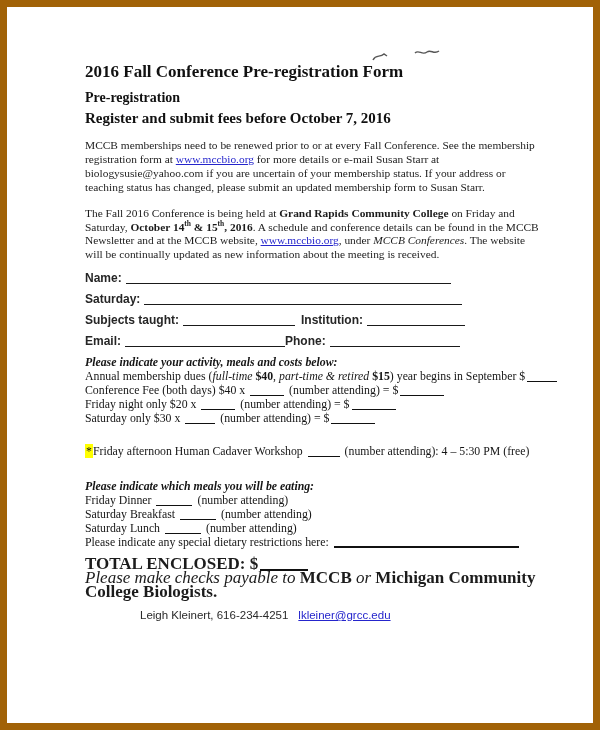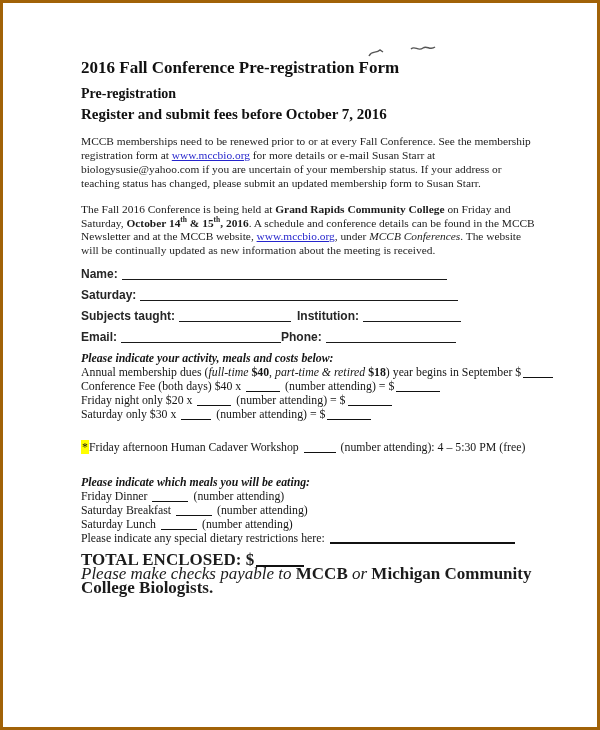--- a/index.html
+++ b/index.html
@@ -2,21 +2,21 @@
 <html style="--link: #2525cc; --highlight: #ffff00;"><head>
 <meta charset="utf-8">
 <title>2016 Fall Conference Pre-registration Form</title>
 <style>
   html,body{margin:0;padding:0;background:#fff;}
   .page{
     position:relative;
     width:600px;height:730px;
     box-sizing:border-box;
     background:#ffffff;
-    border:3px solid #a16207;
+    border:7px solid #a16207;
     font-family:"Liberation Serif", serif;
     color:#1c1c1c;
     overflow:hidden;
   }
   .scribble{position:absolute;}
   h1.title{
     margin:54px 60px 0 78px;
     font-size:17px;line-height:22px;
     font-weight:bold;color:#111;
   }
@@ -98,21 +98,21 @@
     <div class="frow">
       <span class="flabel">Subjects taught:</span><span class="uline" style="width:112px"></span><span class="flabel second">Institution:</span><span class="uline" style="width:98px"></span>
     </div>
     <div class="frow">
       <span class="flabel">Email:</span><span class="uline" style="width:160px"></span><span class="flabel">Phone:</span><span class="uline" style="width:130px"></span>
     </div>
   </div>
 
   <div class="serifsec">
     <div class="line sec-head">Please indicate your activity, meals and costs below:</div>
-    <div class="line"><span>Annual membership dues (</span><i>full-time </i><b>$40</b><span>, </span><i>part-time &amp; retired </i><b>$18</b><span>) year begins in September  $</span><span class="bl" style="width:30px"></span></div>
+    <div class="line"><span>Annual membership dues (</span><i>full-time </i><b>$40</b><span>, </span><i>part-time &amp; retired </i><b>$15</b><span>) year begins in September  $</span><span class="bl" style="width:30px"></span></div>
     <div class="line"><span>Conference Fee (both days) $40 x </span><span class="bl" style="width:34px"></span><span> (number attending) = $</span><span class="bl" style="width:44px"></span></div>
     <div class="line"><span>Friday night only $20 x </span><span class="bl" style="width:34px"></span><span> (number attending) = $</span><span class="bl" style="width:44px"></span></div>
     <div class="line"><span>Saturday only $30 x </span><span class="bl" style="width:30px"></span><span> (number attending) = $</span><span class="bl" style="width:44px"></span></div>
   </div>
 
   <div class="serifsec gap20">
     <div class="line"><span class="hl">*</span><span>Friday afternoon Human Cadaver Workshop </span><span class="bl" style="width:32px"></span><span> (number attending): 4 – 5:30 PM (free)</span></div>
   </div>
 
   <div class="serifsec gap21">
@@ -122,15 +122,16 @@
     <div class="line"><span>Saturday Lunch </span><span class="bl" style="width:36px"></span><span style="margin-left:3px">(number attending)</span></div>
     <div class="line"><span>Please indicate any special dietary restrictions here: </span><span class="bl thick" style="width:185px"></span></div>
   </div>
 
   <div class="totalsec">
     <div class="total-line"><span>TOTAL ENCLOSED: $</span><span class="bl thick" style="width:48px"></span></div>
     <div><i>Please make checks payable to </i><b>MCCB</b><i> or </i><b>Michigan Community College Biologists.</b></div>
   </div>
 
   <div class="questions">
+    <div class="q-indent"><span>Leigh Kleinert,  616-234-4251</span><a class="lnk q-link2">lkleiner@grcc.edu</a></div>
   </div>
 
 </div>
 
 </body></html>

